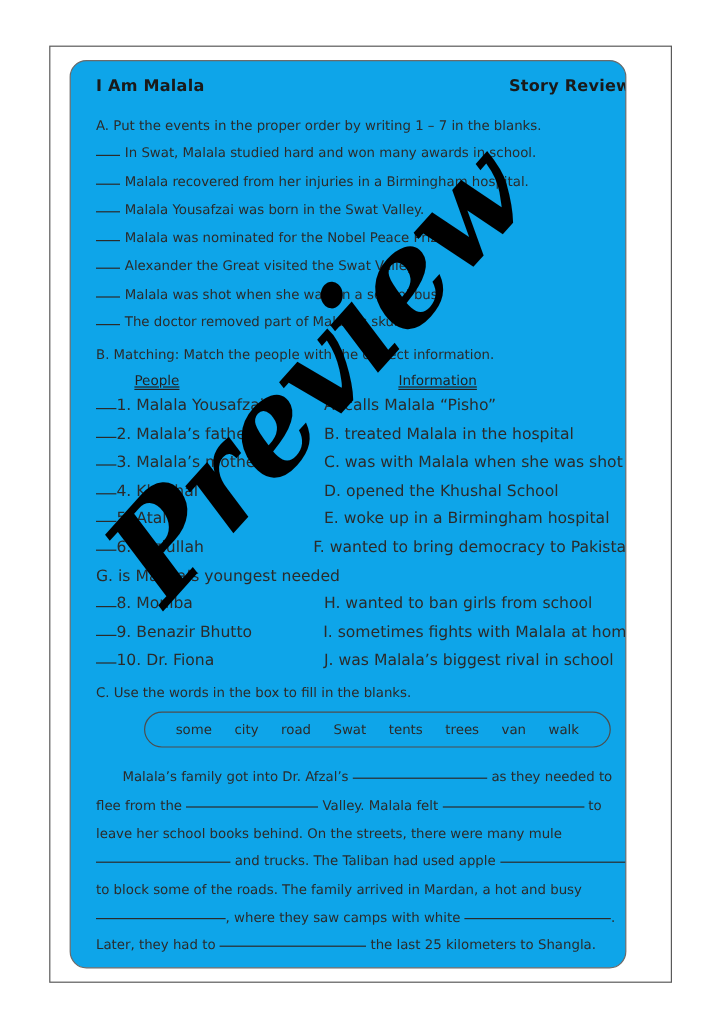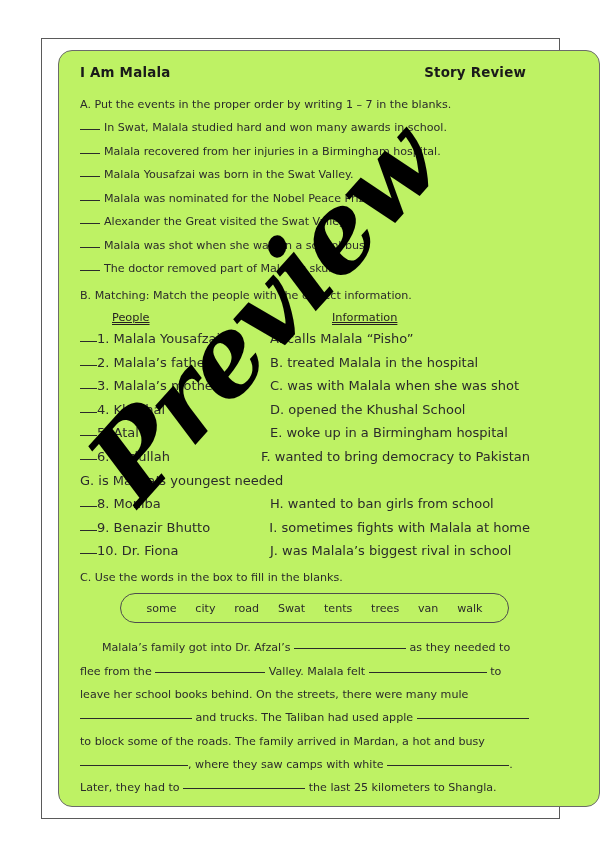--- a/index.html
+++ b/index.html
@@ -24,26 +24,26 @@
     width: 519px;
     height: 781px;
     border: 1px solid #5a5a5a;
     box-sizing: border-box;
     background: #ffffff;
   }
   #page-inner {
     position: absolute;
     left: 58px;
     top: 50px;
-    width: 542px;
+    width: 464px;
     height: 757px;
     border: 1px solid #6b6b6b;
     border-radius: 14px;
     box-sizing: border-box;
-    background: #bef264;
+    background: #0ea5e9;
     overflow: hidden;
   }
 
   .content {
     position: absolute;
     left: 0;
     top: 0;
     width: 487px;
     height: 757px;
     padding: 12px 16px 0 16px;

